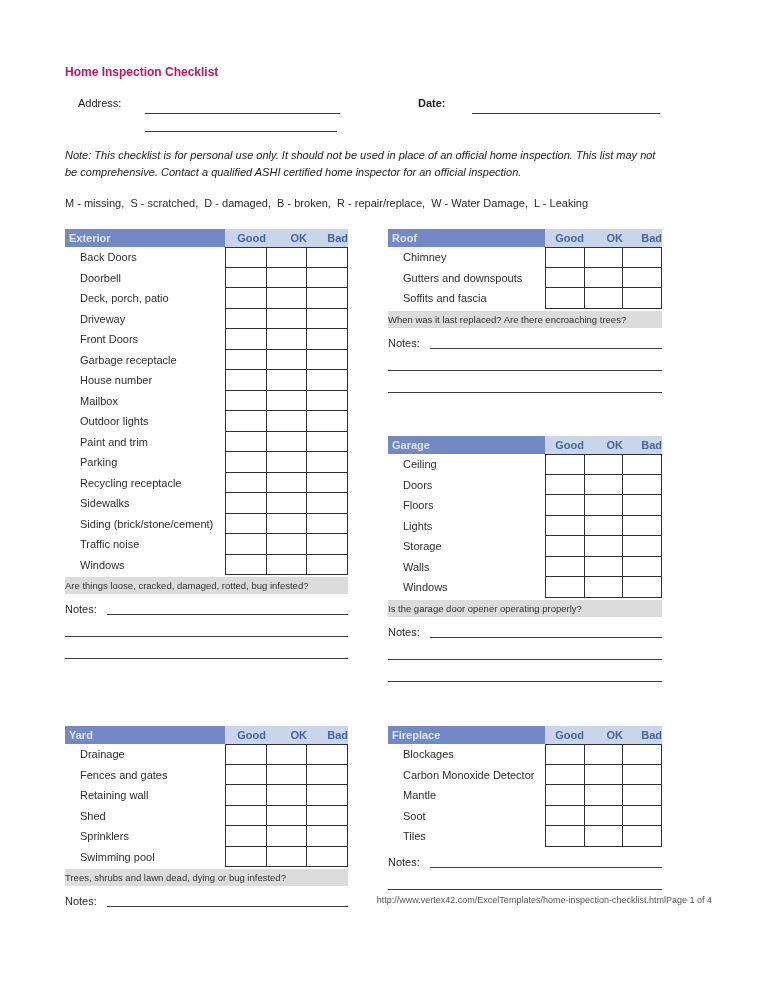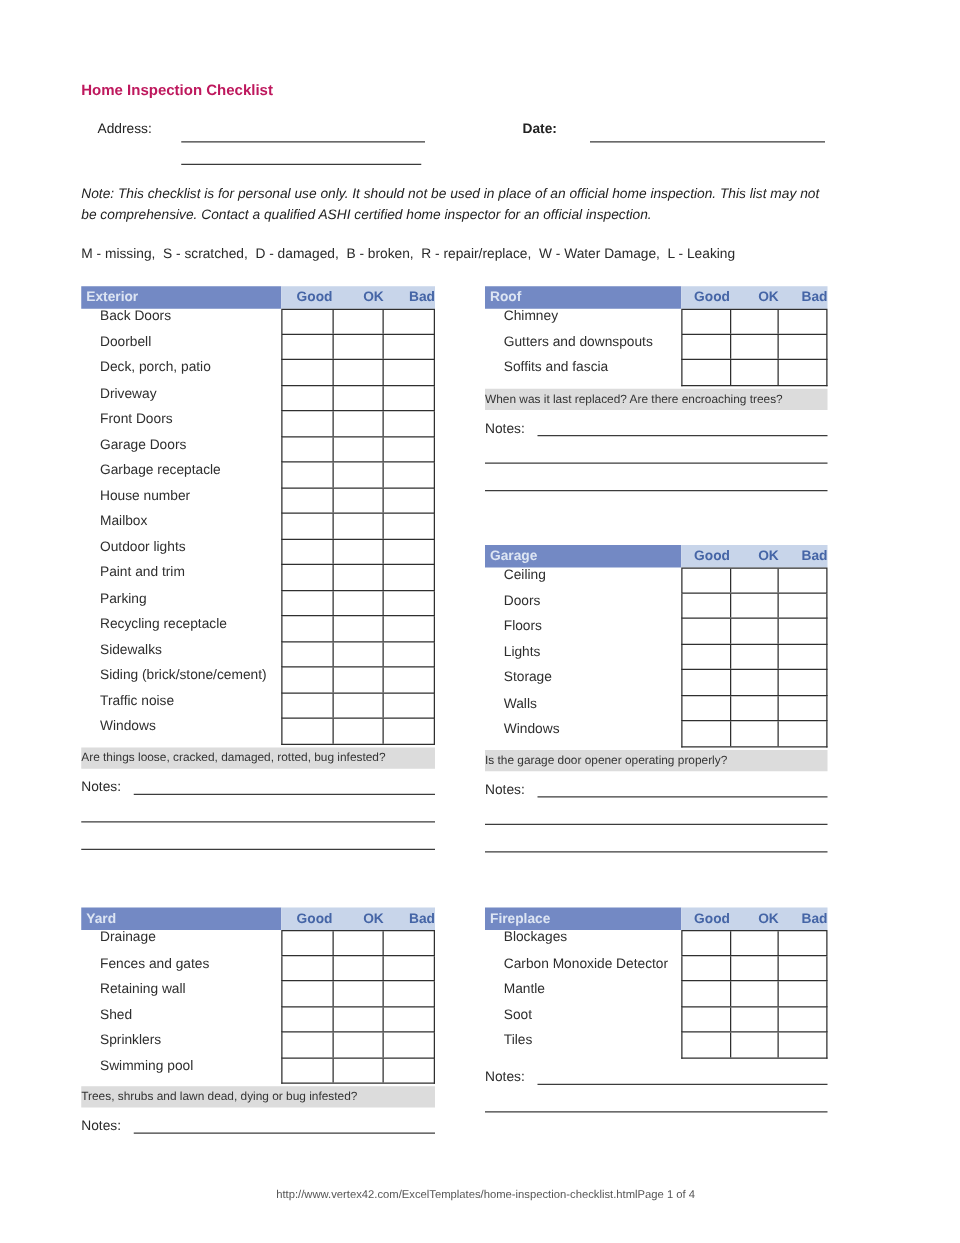--- a/index.html
+++ b/index.html
@@ -20,39 +20,39 @@
   .section{position:absolute;}
   .sec-header{display:flex;height:18px;}
   .sec-title{flex:1;background:var(--header-bg,#7389c4);color:var(--header-text,#dde5f3);
     font-size:11px;font-weight:bold;line-height:18px;padding-left:4px;}
   .sec-cols{display:flex;background:var(--subheader-bg,#c8d5ea);}
   .col-left .sec-cols{width:123px;}
   .col-right .sec-cols{width:117px;}
   .sec-cols span{flex:1;text-align:right;font-size:11px;font-weight:bold;
     color:var(--subheader-text,#4565a6);line-height:18px;}
   .sec-rows{display:block;}
-  .row{display:flex;height:20.5px;}
+  .row{display:flex;height:20.5px;align-items:center;}
   .row .label{flex:1;font-size:11px;padding-left:15px;color:#2e2e2e;white-space:nowrap;}
   .row .boxes{display:flex;height:100%;box-sizing:border-box;
     border:solid var(--border,#2f2f2f);border-width:0 1.5px 1px 1.5px;}
   .col-left .row .boxes{width:123px;}
   .col-right .row .boxes{width:117px;}
   .row:first-child .boxes{border-top-width:1.5px;}
   .row:last-child .boxes{border-bottom-width:1.5px;}
   .cell{flex:1;border-right:1px solid var(--border,#2f2f2f);}
   .cell:last-child{border-right:none;}
   .sec-question{margin-top:2px;height:17px;line-height:17px;background:var(--question-bg,#dcdcdc);
     font-size:9.5px;color:#333;white-space:nowrap;overflow:hidden;}
   .sec-notes{margin-top:6px;}
   .notes-head{display:flex;align-items:flex-end;height:15px;}
   .notes-label{font-size:11px;color:#2a2a2a;margin-right:10px;}
   .note-line.first{flex:1;border-bottom:1.5px solid #3c3c3c;height:13px;}
   .extra-lines .note-line{height:21px;border-bottom:1.5px solid #3c3c3c;}
-  .footer{position:absolute;left:65px;right:56px;top:950px;display:flex;
-    justify-content:center;font-size:9px;color:#555;}
+  .footer{position:absolute;left:65px;right:56px;top:895px;display:flex;
+    justify-content:flex-end;font-size:9px;color:#555;}
 </style>
 </head>
 <body>
 
 <div class="page" style="--page-bg: #ffffff; --header-bg: #7389c4; --header-text: #dde5f3; --subheader-bg: #c8d5ea; --subheader-text: #4565a6; --question-bg: #dcdcdc; --border: #2f2f2f;">
 
   <div class="doc-title">Home Inspection Checklist</div>
 
   <div class="addr-label">Address:</div>
   <div class="fill-line addr1"></div>
@@ -107,28 +107,20 @@
         </div>
         <div class="row">
           <span class="label">Front Doors</span>
           <span class="boxes">
             <span class="cell"></span>
             <span class="cell"></span>
             <span class="cell"></span>
           </span>
         </div>
         <div class="row">
-          <span class="label">Garage Doors</span>
-          <span class="boxes">
-            <span class="cell"></span>
-            <span class="cell"></span>
-            <span class="cell"></span>
-          </span>
-        </div>
-        <div class="row">
           <span class="label">Garbage receptacle</span>
           <span class="boxes">
             <span class="cell"></span>
             <span class="cell"></span>
             <span class="cell"></span>
           </span>
         </div>
         <div class="row">
           <span class="label">House number</span>
           <span class="boxes">

